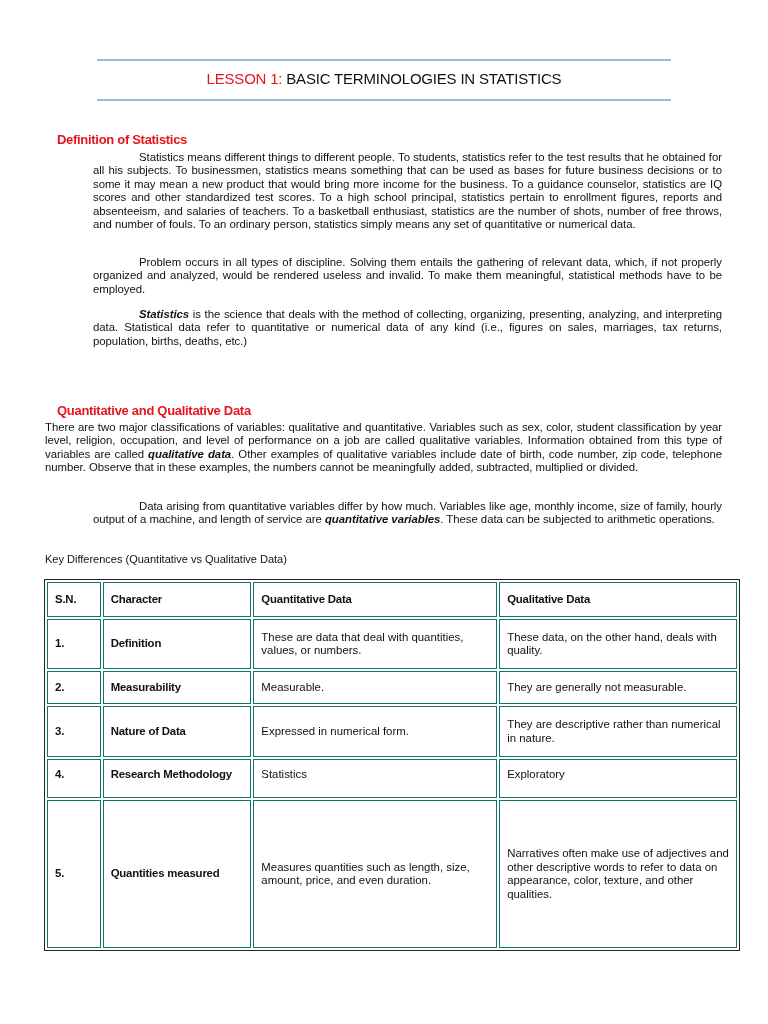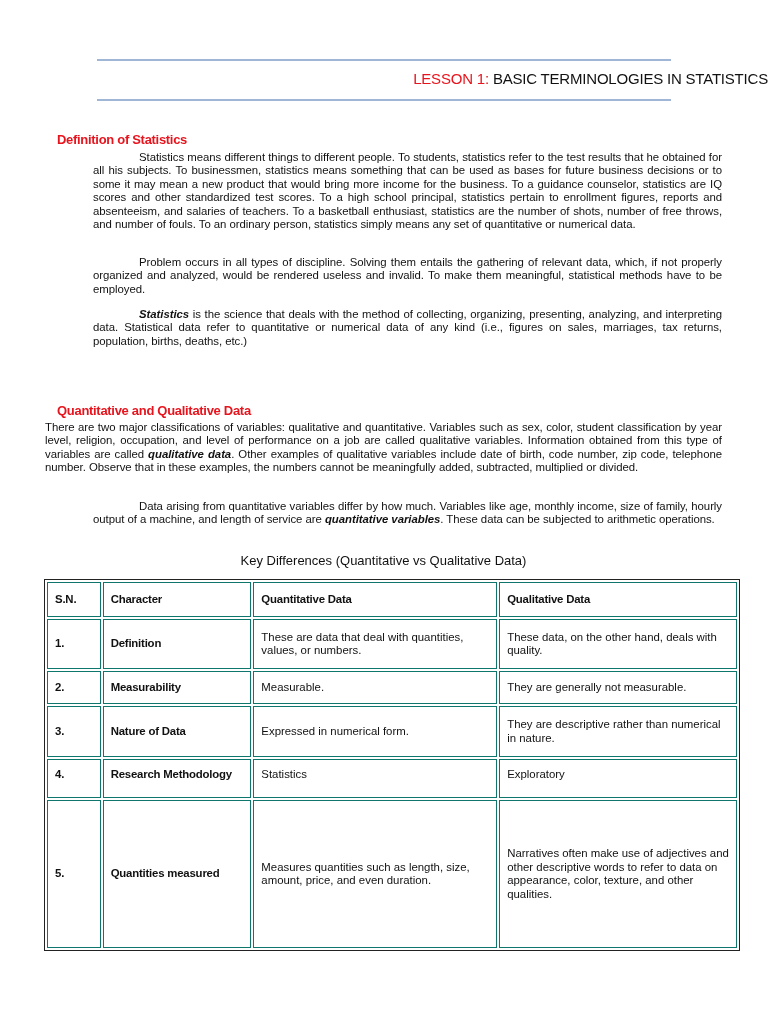--- a/index.html
+++ b/index.html
@@ -22,21 +22,21 @@
     height: 2px;
     background: #9fb6d6;
   }
   .rule.top { top: 59px; }
   .rule.bottom { top: 99px; }
   .lesson-title {
     position: absolute;
     top: 70px;
     left: 0;
     width: 768px;
-    text-align: right;
+    text-align: center;
     font-size: 15px;
     letter-spacing: -0.2px;
   }
   .lesson-title .lesson-num { color: #e8141d; }
   .lesson-title .lesson-name { color: #111; }
   .content {
     position: absolute;
     left: 45px;
     width: 677px;
   }
@@ -50,22 +50,21 @@
   p {
     margin: 0;
     font-size: 11.4px;
     line-height: 13.4px;
     text-align: justify;
     letter-spacing: -0.05px;
   }
   p.indent { text-indent: 46px; margin-left: 48px; }
   em.bi { font-weight: bold; font-style: italic; }
   .caption {
-    text-align: center;
-    font-size: 13px;
+    font-size: 11px;
     font-weight: normal;
   }
   
   .table-wrap {
     position: absolute;
     left: 44px;
     top: 579px;
     width: 696px;
   }
   table.keydiff {

